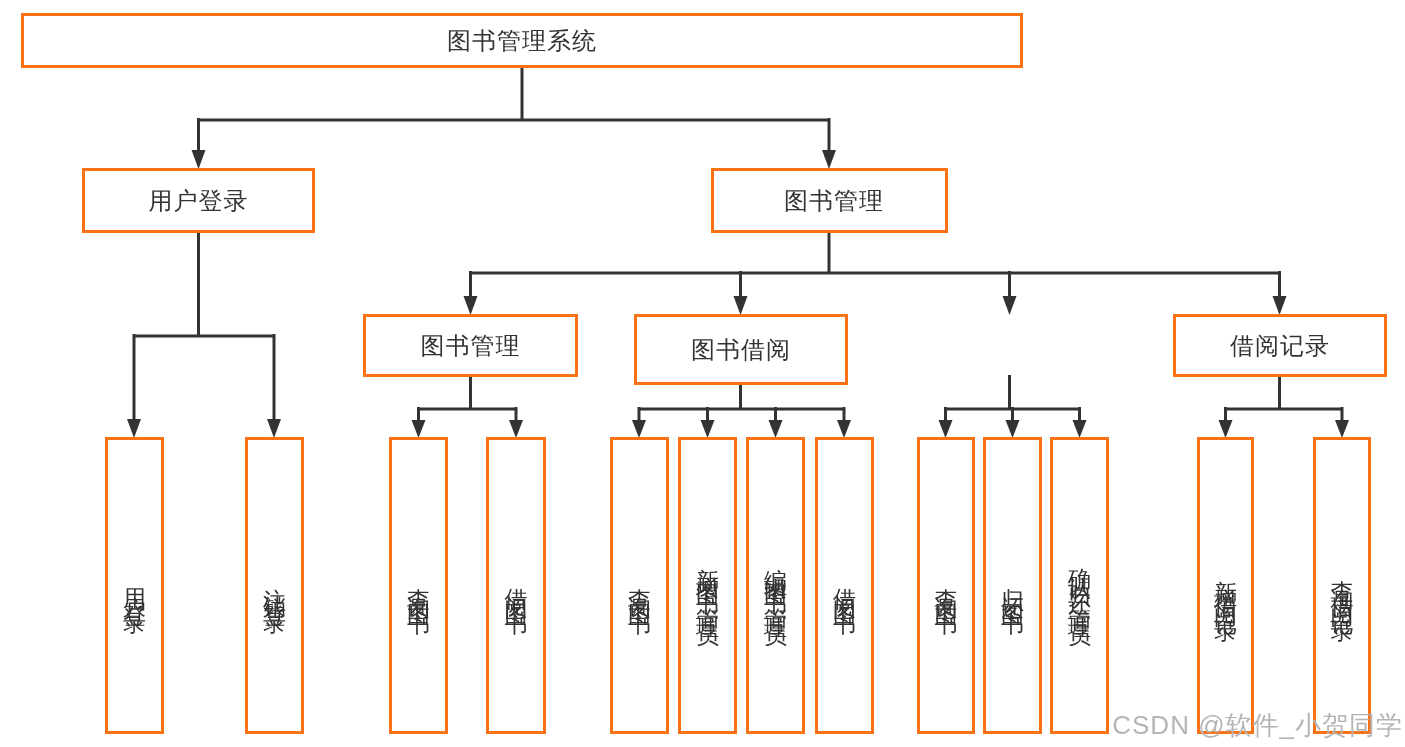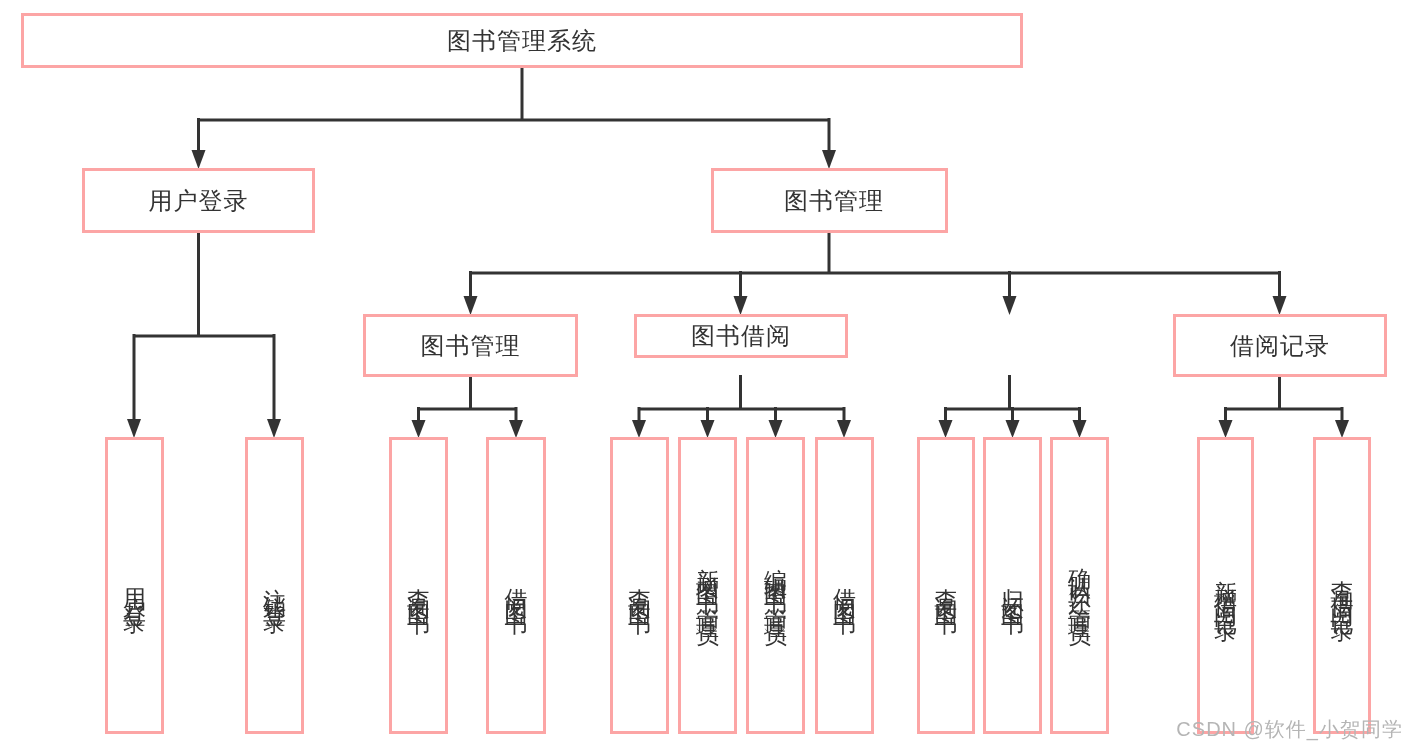--- a/index.html
+++ b/index.html
@@ -8,21 +8,21 @@
     width:1405px;height:747px;
     background:#ffffff;
     font-family:"Liberation Sans","DejaVu Sans",sans-serif;
     overflow:hidden;
   }
   .connectors{position:absolute;left:0;top:0;width:1405px;height:747px;}
   .box{
     position:absolute;
     box-sizing:border-box;
     background:#ffffff;
-    border:3px solid #fca5a5;
+    border:3px solid #f97316;
     display:flex;align-items:center;justify-content:center;
     color:#333333;
     font-size:24px;
     letter-spacing:1px;
     white-space:nowrap;
     text-align:center;
   }
   .leaf{font-size:23px;}
   .leaf .vtext{
     writing-mode:vertical-rl;
@@ -31,42 +31,42 @@
     line-height:1;
     white-space:nowrap;
   }
   
   .n-root{left:21px;top:13px;width:1002px;height:55px;}
   
   .n-login{left:82px;top:168px;width:233px;height:65px;}
   .n-bookmgmt{left:711px;top:168px;width:237px;height:65px;padding-left:9px;}
   
   .n-newbook{left:363px;top:314px;width:215px;height:63px;}
-  .n-borrow{left:634px;top:314px;width:214px;height:44px;}
+  .n-borrow{left:634px;top:314px;width:214px;height:71px;}
   .n-current{left:903px;top:314px;width:214px;height:63px;}
   .n-records{left:1173px;top:314px;width:214px;height:63px;}
   
   .lf{top:437px;height:297px;}
   .lf1{left:105px;width:59px;}
   .lf2{left:245px;width:59px;}
   .lf3{left:389px;width:59px;}
   .lf4{left:486px;width:60px;}
   .lf5{left:610px;width:59px;}
   .lf6{left:678px;width:59px;}
   .lf7{left:746px;width:59px;}
   .lf8{left:815px;width:59px;}
   .lf9{left:917px;width:58px;}
   .lf10{left:983px;width:59px;}
   .lf11{left:1050px;width:59px;}
   .lf12{left:1197px;width:57px;}
   .lf13{left:1313px;width:58px;}
   .watermark{
     position:absolute;
     right:2px;bottom:4px;
-    font-size:20px;
+    font-size:26px;
     color:#b5b5b5;
     letter-spacing:1px;
     margin-top:28px;
   }
 </style>
 </head>
 <body>
 
 <div class="canvas">
 

